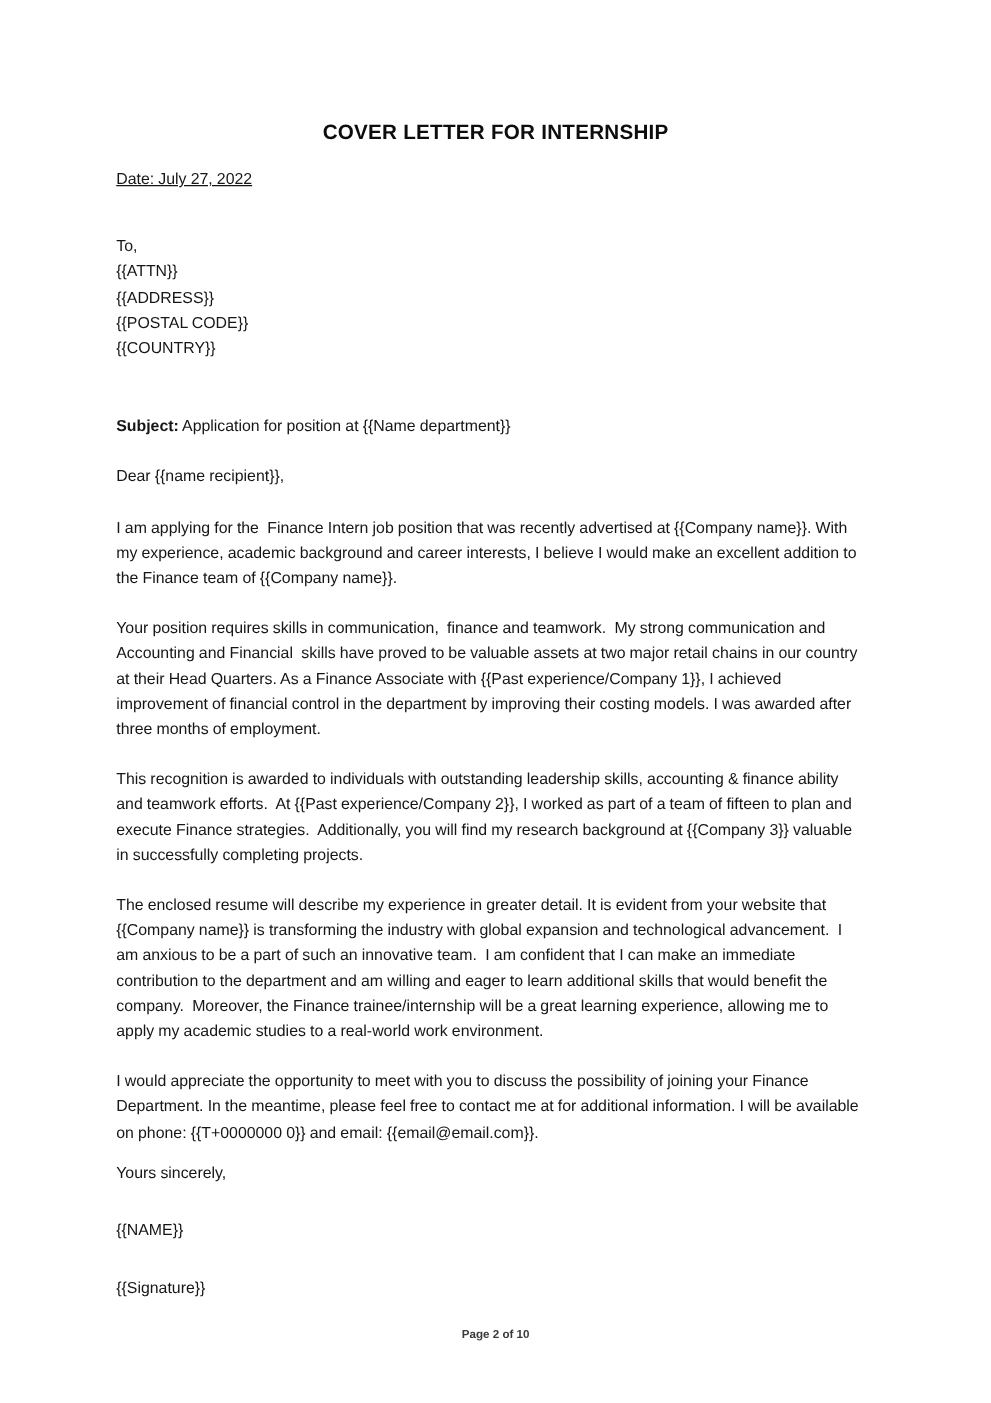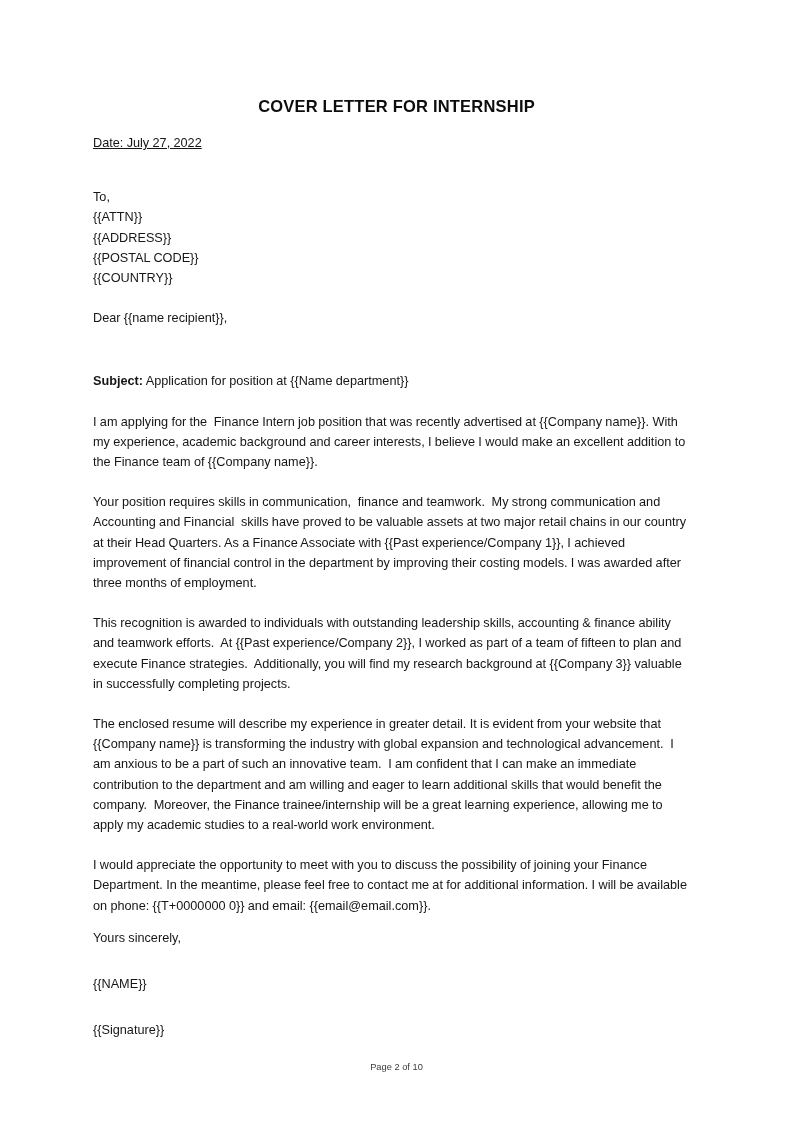--- a/index.html
+++ b/index.html
@@ -67,20 +67,21 @@
 
   .footer {
     position: absolute;
     top: 1061px;
     left: 0;
     width: 793px;
     text-align: center;
     font-size: 9.3px;
     line-height: 13px;
     color: #3a3a3a;
+    font-weight: bold;
   }
 </style>
 </head>
 <body>
 
 <div class="page">
 
   <div class="doc-title">COVER LETTER FOR INTERNSHIP</div>
 
   <div class="body-col">
@@ -88,23 +89,23 @@
     <div class="line date-line">Date: July 27, 2022</div>
 
     <div class="addr-block">
       <div class="line">To,</div>
       <div class="line">{{ATTN}}</div>
       <div class="line">{{ADDRESS}}</div>
       <div class="line">{{POSTAL CODE}}</div>
       <div class="line">{{COUNTRY}}</div>
     </div>
 
+    <div class="line subject-line"><span class="subject-label">Subject:</span><span> Application for position at {{Name department}}</span></div>
+
     <div class="line salutation">Dear {{name recipient}},</div>
-
-    <div class="line subject-line"><span class="subject-label">Subject:</span><span> Application for position at {{Name department}}</span></div>
 
     <p class="para">I am applying for the  Finance Intern job position that was recently advertised at {{Company name}}. With my experience, academic background and career interests, I believe I would make an excellent addition to the Finance team of {{Company name}}.</p>
     <p class="para">Your position requires skills in communication,  finance and teamwork.  My strong communication and Accounting and Financial  skills have proved to be valuable assets at two major retail chains in our country at their Head Quarters. As a Finance Associate with {{Past experience/Company 1}}, I achieved improvement of financial control in the department by improving their costing models. I was awarded after three months of employment.</p>
     <p class="para">This recognition is awarded to individuals with outstanding leadership skills, accounting &amp; finance ability and teamwork efforts.  At {{Past experience/Company 2}}, I worked as part of a team of fifteen to plan and execute Finance strategies.  Additionally, you will find my research background at {{Company 3}} valuable in successfully completing projects.</p>
     <p class="para">The enclosed resume will describe my experience in greater detail. It is evident from your website that {{Company name}} is transforming the industry with global expansion and technological advancement.  I am anxious to be a part of such an innovative team.  I am confident that I can make an immediate contribution to the department and am willing and eager to learn additional skills that would benefit the company.  Moreover, the Finance trainee/internship will be a great learning experience, allowing me to apply my academic studies to a real-world work environment.</p>
     <p class="para">I would appreciate the opportunity to meet with you to discuss the possibility of joining your Finance Department. In the meantime, please feel free to contact me at for additional information. I will be available on phone: {{T+0000000 0}} and email: {{email@email.com}}.</p>
 
     <div class="line closing-line">Yours sincerely,</div>
 
     <div class="line sig-line">{{NAME}}</div>

